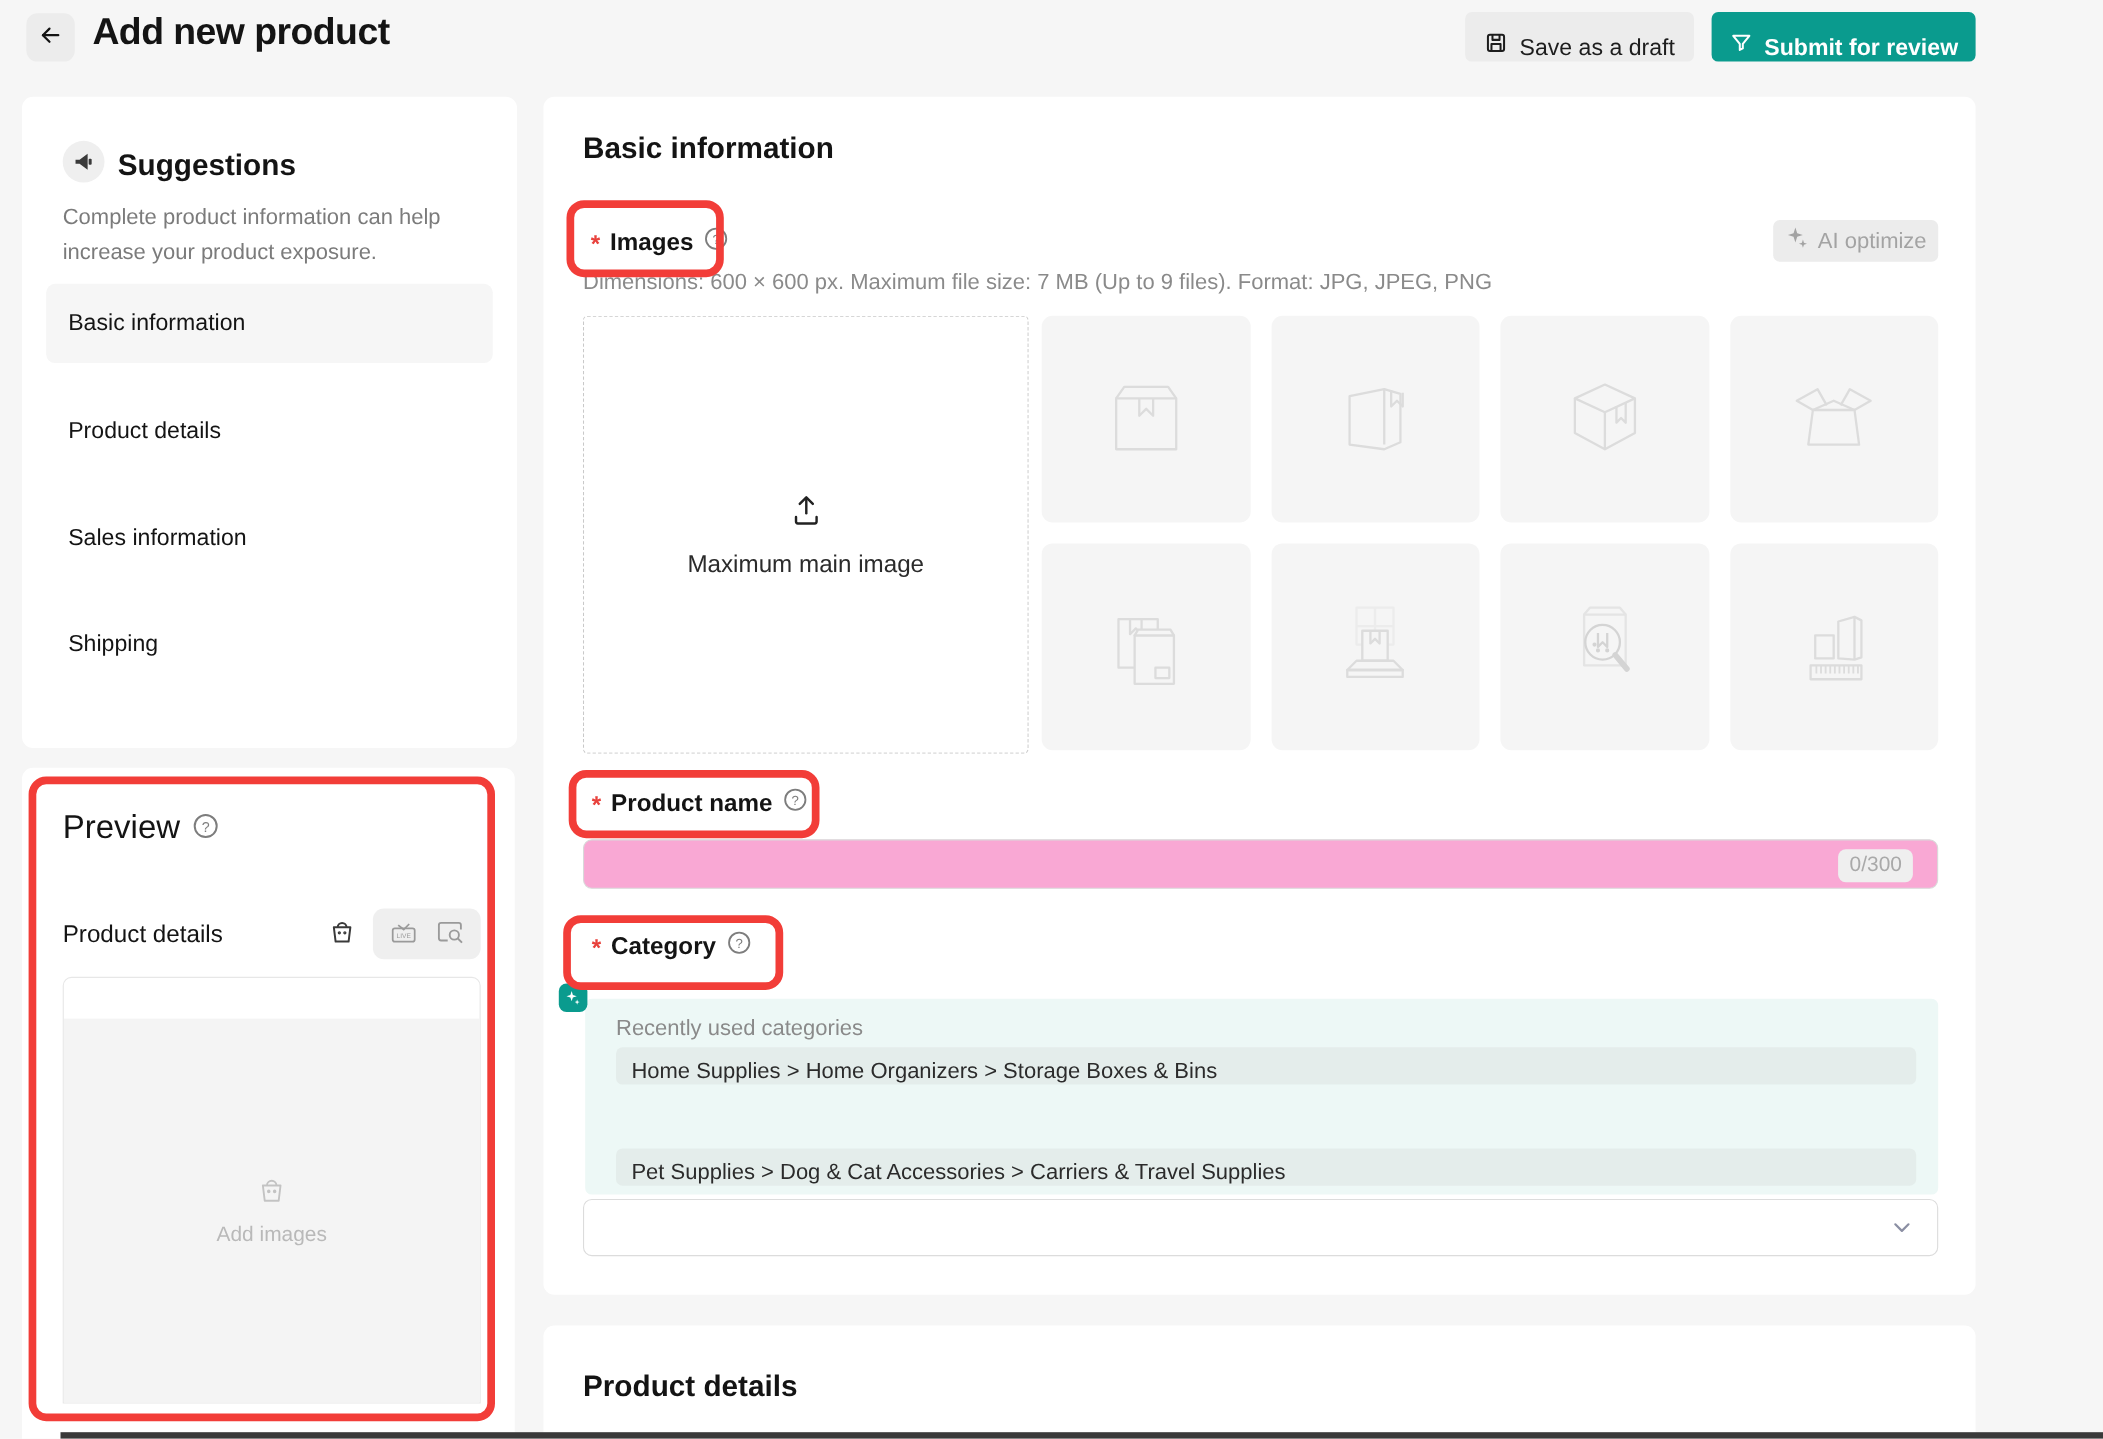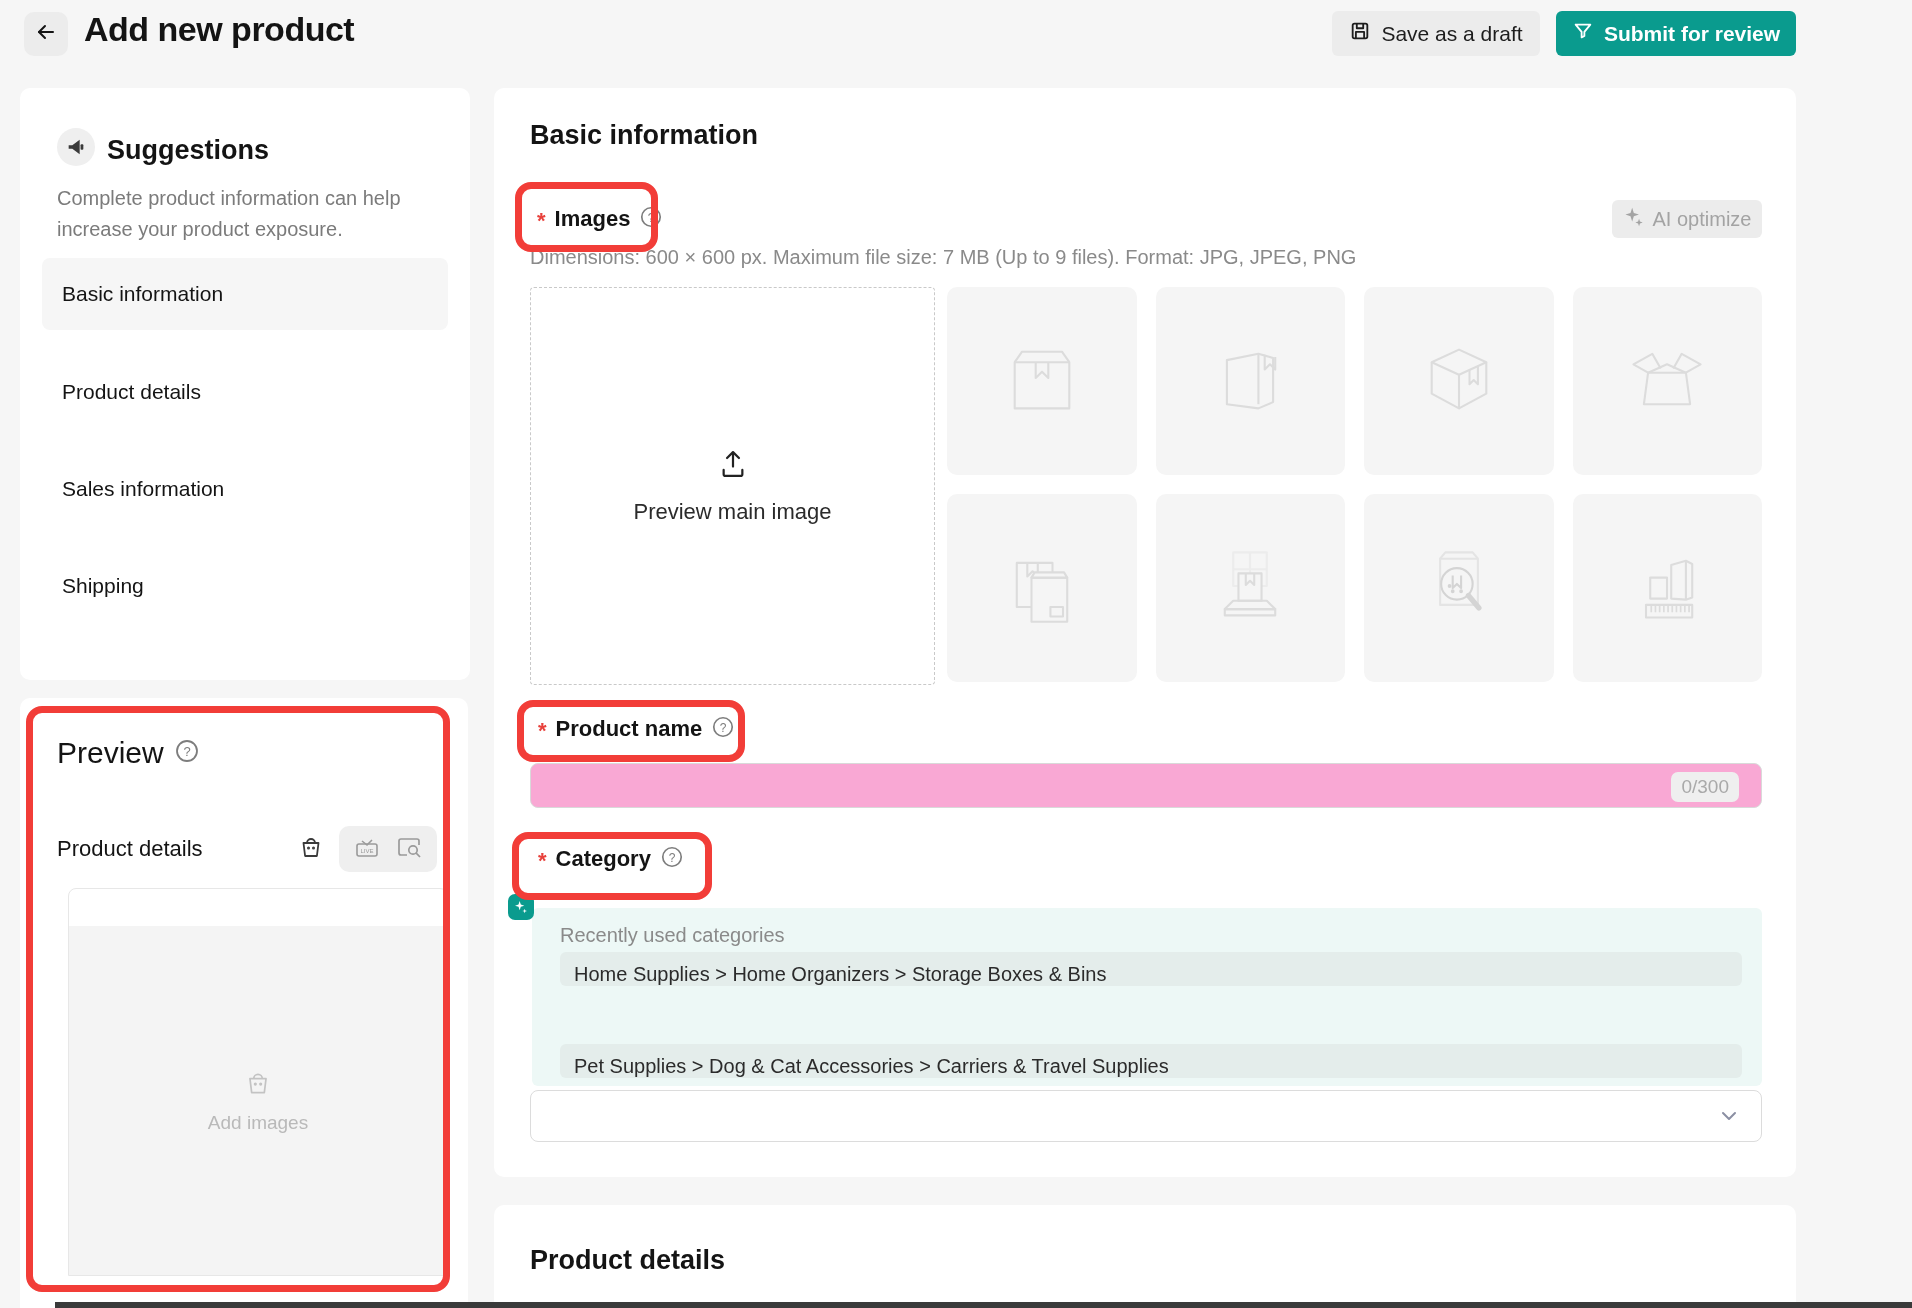--- a/index.html
+++ b/index.html
@@ -8,21 +8,21 @@
     font-family:"Liberation Sans", sans-serif;
     background:#f6f6f6; color:#141414; overflow:hidden; position:relative;
   }
   .abs { position:absolute; }
   .card { background:#fff; border-radius:10px; }
 
   
   .back-btn { left:24px; top:12px; width:44px; height:44px; background:#ececec;
     border-radius:10px; display:flex; align-items:center; justify-content:center; cursor:pointer; }
   .page-title { left:84px; top:10px; font-size:34px; font-weight:bold; letter-spacing:-0.5px; }
-  .hdr-btn { top:11px; height:45px; border-radius:6px; display:flex; align-items:center;
+  .hdr-btn { top:11px; height:45px; border-radius:6px; display:flex; align-items:flex-end;
     justify-content:center; gap:10px; font-size:21px; cursor:pointer; }
   .btn-draft { left:1332px; width:208px; background:#ececec; color:#1d1d1d; }
   .btn-submit { left:1556px; width:240px; color:#fff; font-weight:bold; }
 
   
   .sugg-card { left:20px; top:88px; width:450px; height:592px; }
   .sugg-head { position:absolute; left:37px; top:40px; display:flex; align-items:flex-end; gap:12px; }
   .sugg-icon-wrap { width:38px; height:38px; border-radius:50%; background:#efefef;
     display:flex; align-items:center; justify-content:center; }
   .sugg-title { font-size:27px; font-weight:bold; }
@@ -37,21 +37,21 @@
   .annot { position:absolute; border:7px solid #f23d38; border-radius:16px; pointer-events:none; z-index:5; }
   .annot-preview { left:26px; top:706px; width:424px; height:586px; }
   .preview-title-row { position:absolute; left:57px; top:736px; display:flex; align-items:center; gap:10px; }
   .preview-title { font-size:30px; font-weight:normal; }
   .preview-sub-row { position:absolute; left:57px; top:826px; width:380px; display:flex; align-items:center; }
   .preview-sub-label { font-size:22px; }
   .preview-icons { margin-left:auto; display:flex; align-items:center; gap:14px; }
   .preview-pill { background:#efefef; border-radius:10px; height:46px; width:98px;
     display:flex; align-items:center; justify-content:center; gap:14px; }
   .preview-box { position:absolute; left:57px; top:888px; width:380px; height:388px;
-    border:1px solid #e7e7e7; border-radius:8px 8px 0 0; background:#fff; overflow:hidden;margin-left:11px; }
+    border:1px solid #e7e7e7; border-radius:8px 8px 0 0; background:#fff; overflow:hidden; }
   .preview-box-gray { position:absolute; left:0; top:37px; right:0; bottom:0; background:#f4f4f4;
     display:flex; flex-direction:column; align-items:center; justify-content:center; gap:10px; }
   .add-images { font-size:19px; color:#b9b9b9; }
 
   
   .main-card { left:494px; top:88px; width:1302px; height:1089px; }
   .section-title { font-size:27px; font-weight:bold; }
   .bi-title { position:absolute; left:36px; top:32px; }
   .label-row { display:flex; align-items:center; gap:9px; }
   .req { color:#e8413c; font-size:22px; font-weight:bold; transform:translateY(2px); }
@@ -239,21 +239,21 @@
   </div>
 
   <div class="upload-box">
     <span>
       <svg width="34" height="34" viewBox="0 0 40 40" fill="none" stroke="#222" stroke-width="2.6" stroke-linecap="round" stroke-linejoin="round">
           <path d="M20 7v16"></path>
           <path d="M13 13l7-7 7 7"></path>
           <path d="M9 27v5a2 2 0 0 0 2 2h18a2 2 0 0 0 2-2v-5"></path>
         </svg>
     </span>
-    <span class="upload-label">Preview main image</span>
+    <span class="upload-label">Maximum main image</span>
   </div>
 
   <div class="tiles">
     <div class="tile">
       <span>
         <svg width="84" height="84" viewBox="0 0 80 80" fill="none" stroke="#dcdcdc" stroke-width="2" stroke-linejoin="round">
             <rect x="14" y="24" width="52" height="44"></rect>
             <path d="M14 24l7-10h38l7 10"></path>
             <path d="M34 24v15l6-6 6 6V24"></path>
           </svg>

